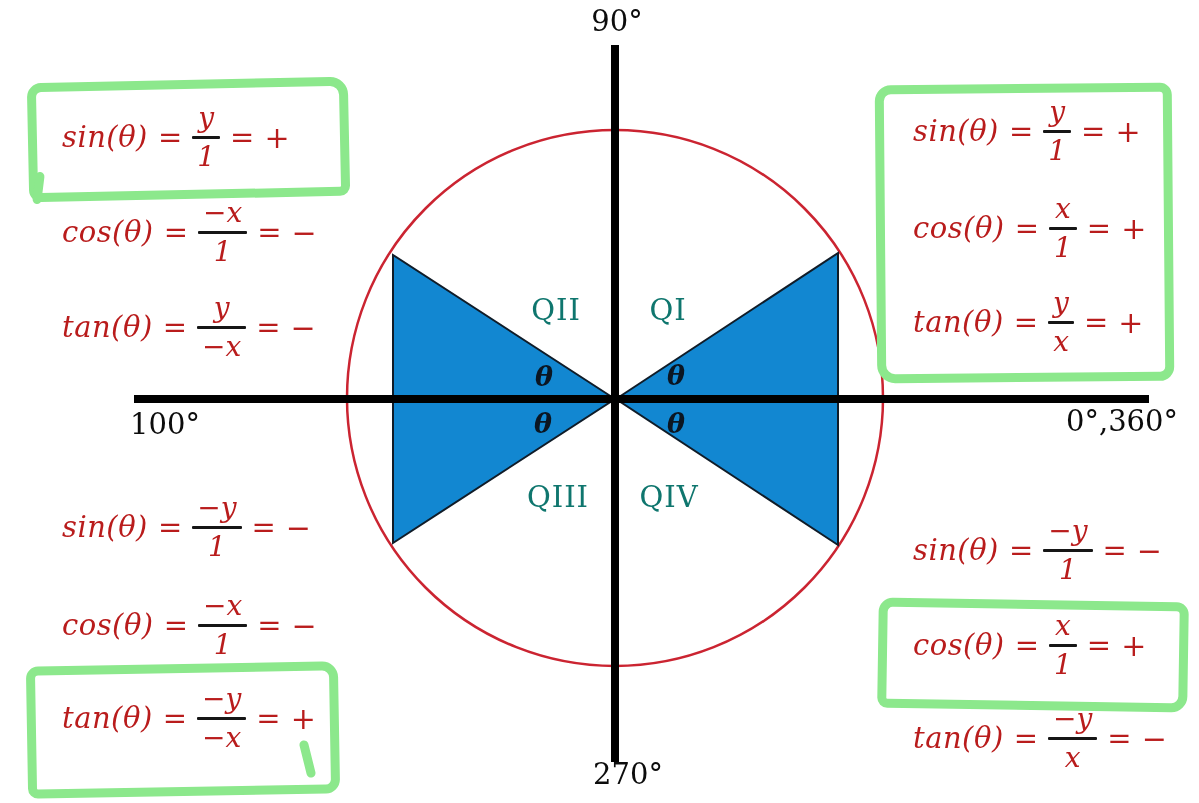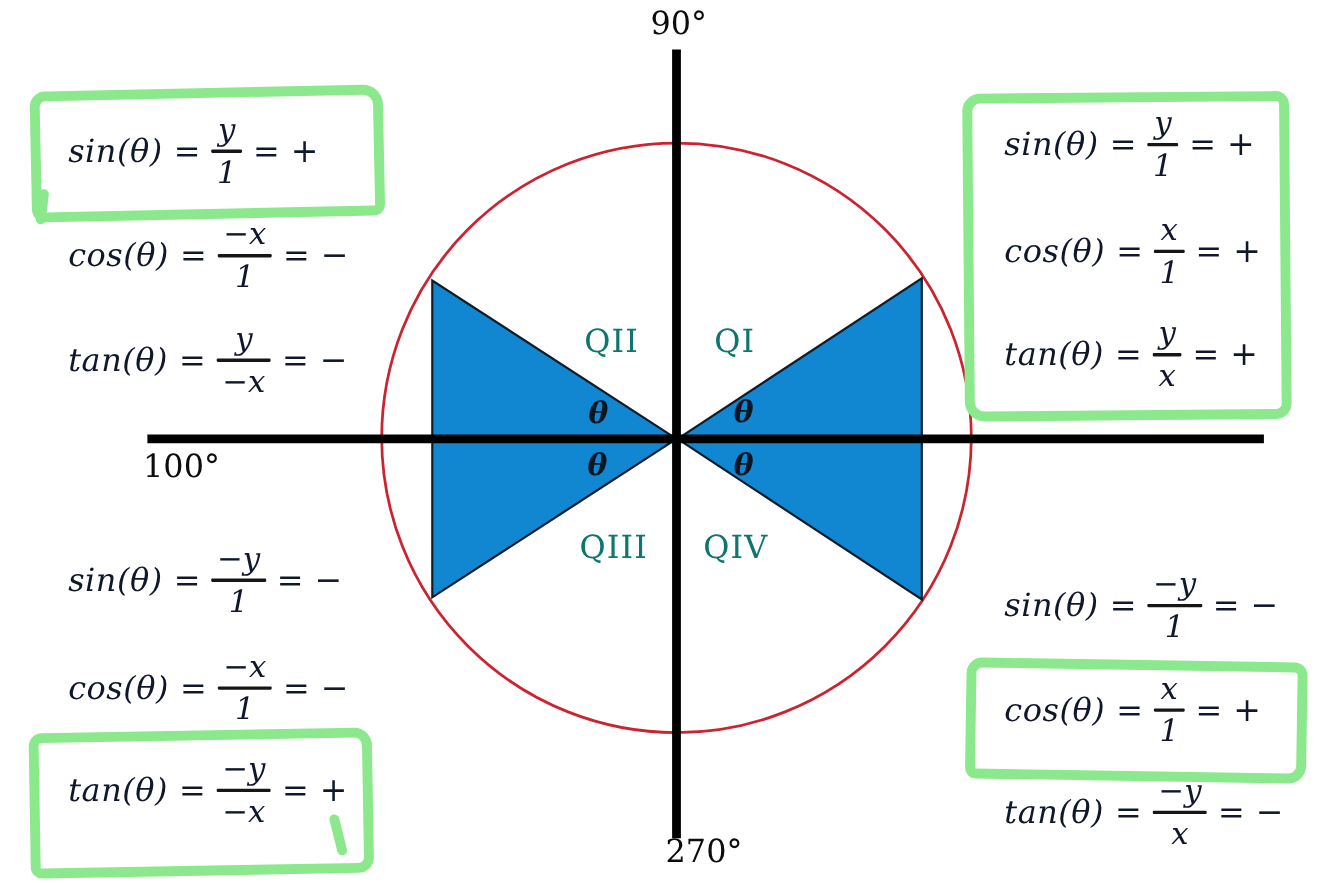--- a/index.html
+++ b/index.html
@@ -37,21 +37,21 @@
     color: #0b1622;
   }
   
   .formula-row {
     position: absolute;
     height: 84px;
     display: flex;
     align-items: center;
     font-style: italic;
     font-size: 29px;
-    color: #0f172a;
+    color: #b91c1c;
     white-space: nowrap;
     z-index: 3;
   }
   .formula-row .fn { letter-spacing: 0.5px; }
   .formula-row .eq { margin: 0 10px; font-style: normal; }
   .formula-row .sign { font-style: normal; font-size: 30px; }
   .frac {
     display: inline-flex;
     flex-direction: column;
     align-items: center;
@@ -104,22 +104,23 @@
     <circle cx="615" cy="398" r="268" fill="none" stroke="var(--circle-stroke,#cb2431)" stroke-width="2.5"></circle>
     <polygon points="615,399 393,255 393,399" fill="var(--tri-fill,#1287d1)" stroke="var(--tri-stroke,#101c28)" stroke-width="2"></polygon>
     <polygon points="615,399 393,399 393,543" fill="var(--tri-fill,#1287d1)" stroke="var(--tri-stroke,#101c28)" stroke-width="2"></polygon>
     <polygon points="616,399 838,253 838,399" fill="var(--tri-fill,#1287d1)" stroke="var(--tri-stroke,#101c28)" stroke-width="2"></polygon>
     <polygon points="616,399 838,399 838,545" fill="var(--tri-fill,#1287d1)" stroke="var(--tri-stroke,#101c28)" stroke-width="2"></polygon>
     <line x1="615" y1="45" x2="615" y2="762" stroke="var(--axis,#000)" stroke-width="8"></line>
     <line x1="134" y1="399" x2="1149" y2="399" stroke="var(--axis,#000)" stroke-width="8"></line>
   </svg>
 
   <div class="abs center deg-label" style="left:617px; top:21px;">90°</div>
-  <div class="abs center deg-label" style="left:628px; top:774px;margin-left:12px;">270°</div>
+  <div class="abs center deg-label" style="left:628px; top:774px;">270°</div>
   <div class="abs center deg-label" style="left:165px; top:424px;">100°</div>
+  <div class="abs center deg-label" style="left:1122px; top:421px;">0°,360°</div>
 
   <div class="abs center quad-label" style="left:668px; top:310px;text-align:right;">QI</div>
   <div class="abs center quad-label" style="left:556px; top:310px;">QII</div>
   <div class="abs center quad-label" style="left:558px; top:497px;">QIII</div>
   <div class="abs center quad-label" style="left:669px; top:497px;">QIV</div>
 
   <div class="abs center theta-label" style="left:544px; top:376px;">θ</div>
   <div class="abs center theta-label" style="left:676px; top:375px;">θ</div>
   <div class="abs center theta-label" style="left:543px; top:423px;">θ</div>
   <div class="abs center theta-label" style="left:676px; top:423px;">θ</div>

